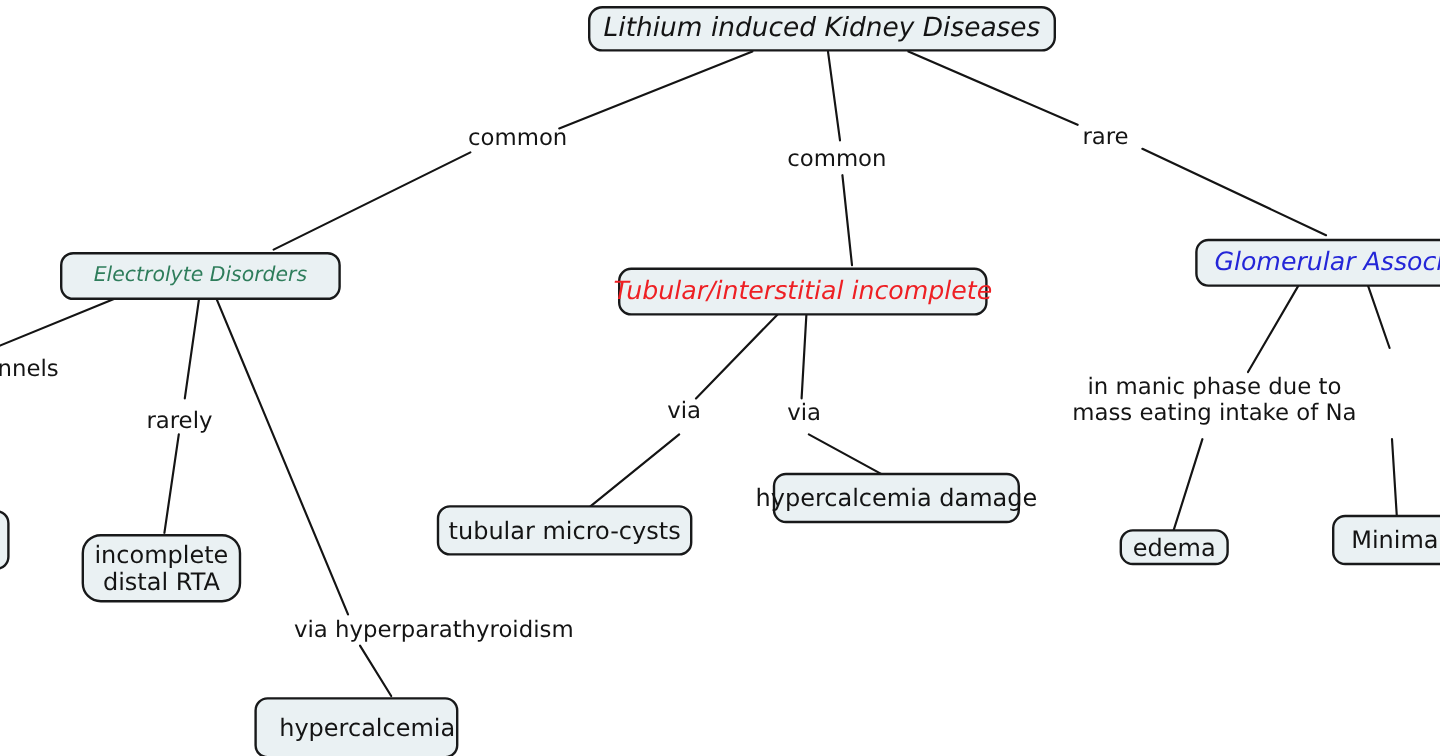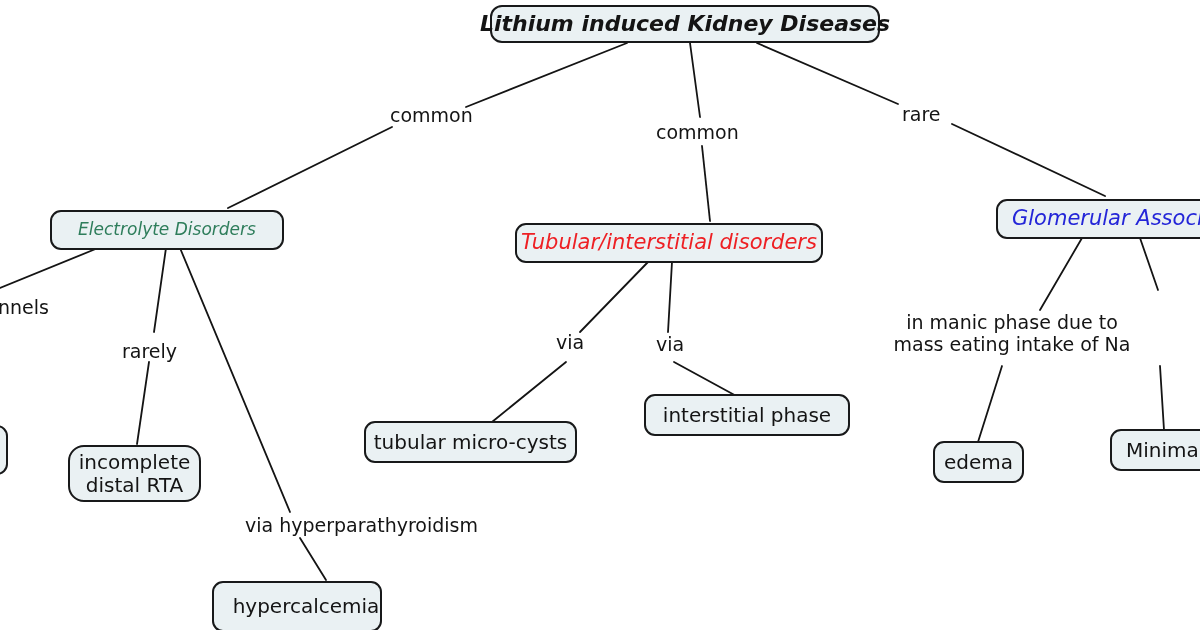--- a/index.html
+++ b/index.html
@@ -37,21 +37,21 @@
     justify-content: center;
     text-align: center;
     color: #141414;
     font-size: 20px;
     line-height: 1.12;
     padding: 4px 14px;
     white-space: pre;
     z-index: 3;
   }
   .node.root {
-    font-weight: bold;
+    font-weight: normal;
     font-style: italic;
     font-size: 22px;
     border-radius: 12px;
   }
   .node.green  { color: #2e7d5b; font-style: italic; font-size: 17px; }
   .node.red    { color: #ee2024; font-style: italic; font-size: 21px; }
   .node.blue   { color: #2426d8; font-style: italic; font-size: 21px; }
   .edge-label {
     position: absolute;
     color: #141414;
@@ -98,36 +98,36 @@
 
       <line x1="1140" y1="238" x2="1158" y2="290"></line>
       <line x1="1160" y1="366" x2="1164" y2="430"></line>
     </g>
   </svg>
 
   <div class="node root" style="left:490px; top:5px; width:390px; height:38px;">Lithium induced Kidney Diseases</div>
 
   <div class="node green" style="left:50px; top:210px; width:234px; height:40px;">Electrolyte Disorders</div>
 
-  <div class="node red" style="left:515px; top:223px; width:308px; height:40px;">Tubular/interstitial disorders</div>
+  <div class="node red" style="left:515px; top:223px; width:308px; height:40px;">Tubular/interstitial incomplete</div>
 
   <div class="node blue" style="left:996px; top:199px; width:250px; height:40px; justify-content:flex-start;">Glomerular Associat</div>
 
   <div class="node" style="left:-52px; top:425px; width:60px; height:50px;"></div>
 
   <div class="node" style="left:68px; top:445px; width:133px; height:57px;border-radius:16px;">incomplete
 distal RTA</div>
 
   <div class="node" style="left:212px; top:581px; width:170px; height:51px;padding-left:32px;">hypercalcemia</div>
 
   <div class="node" style="left:364px; top:421px; width:213px; height:42px;">tubular micro-cysts</div>
 
-  <div class="node" style="left:644px; top:394px; width:206px; height:42px;">interstitial phase</div>
+  <div class="node" style="left:644px; top:394px; width:206px; height:42px;">hypercalcemia damage</div>
 
-  <div class="node" style="left:933px; top:441px; width:91px; height:42px;">edema</div>
+  <div class="node" style="left:933px; top:441px; width:91px; height:30px;">edema</div>
 
   <div class="node" style="left:1110px; top:429px; width:140px; height:42px; justify-content:flex-start;">Minimal </div>
 
   <div class="edge-label" style="left:390px; top:105px;">common</div>
 
   <div class="edge-label" style="left:656px; top:122px;">common</div>
 
   <div class="edge-label" style="left:902px; top:104px;">rare</div>
 
   <div class="edge-label" style="left:-2px; top:297px;">nnels</div>

